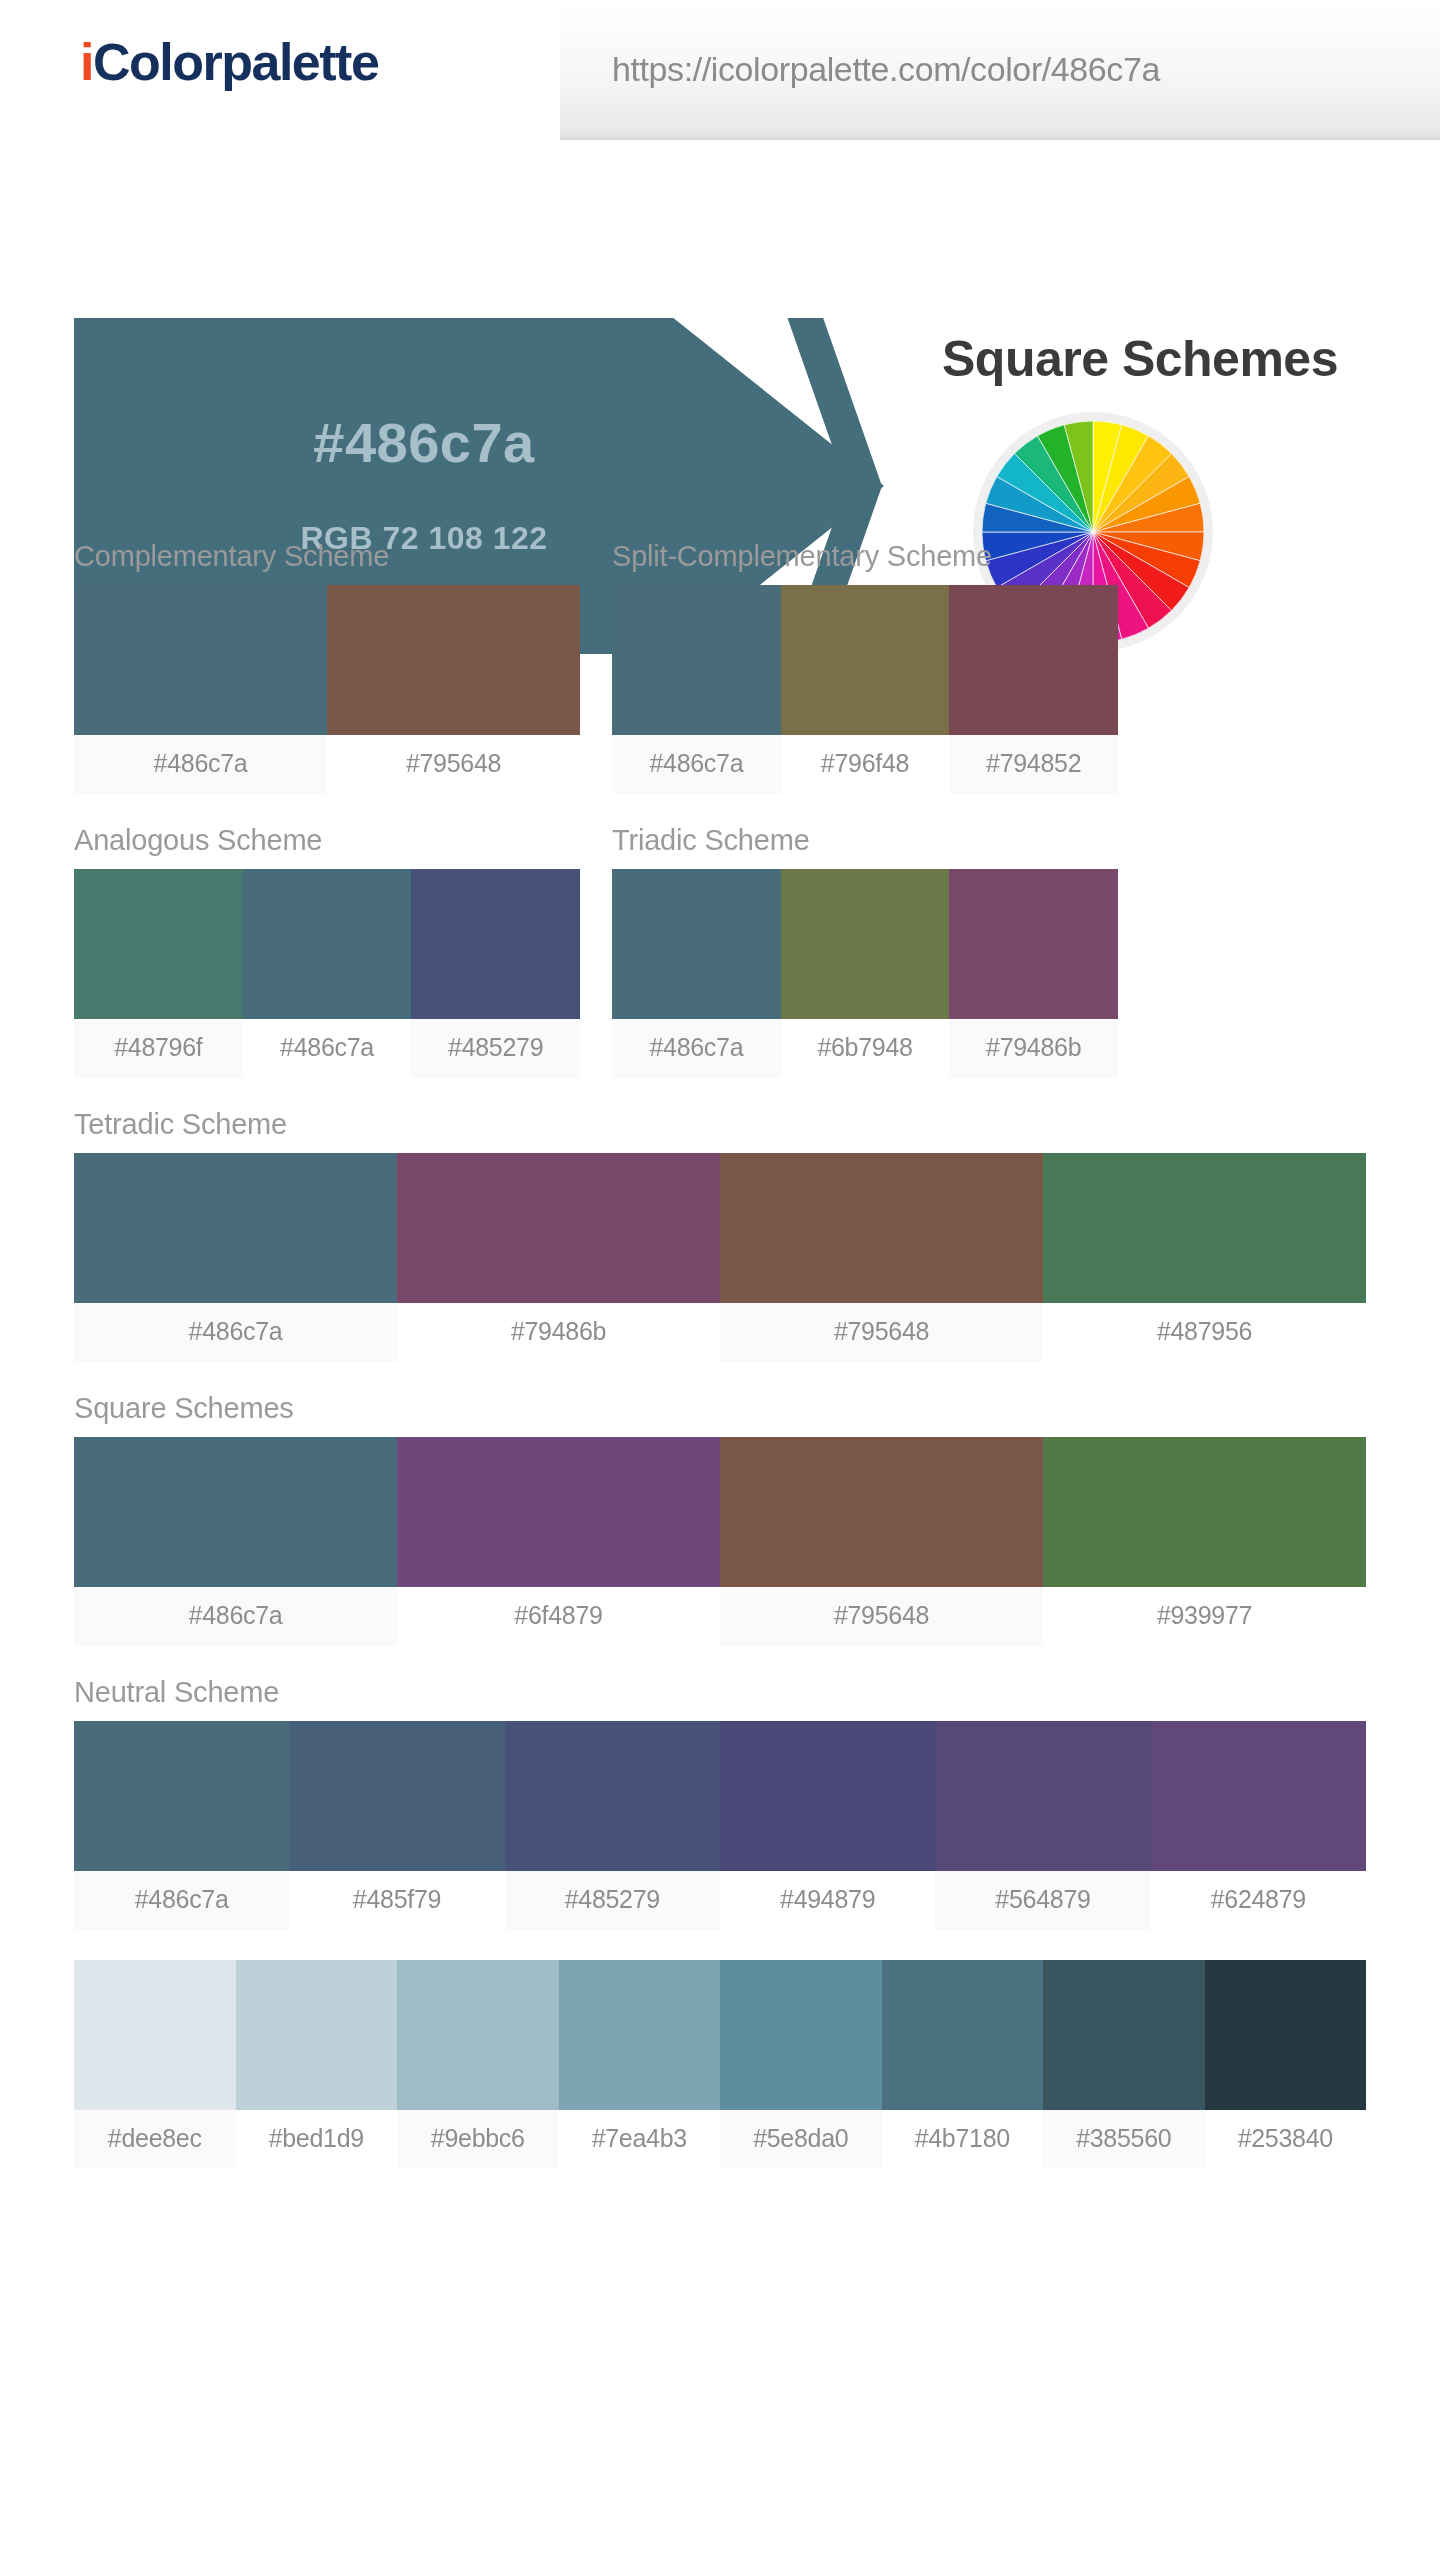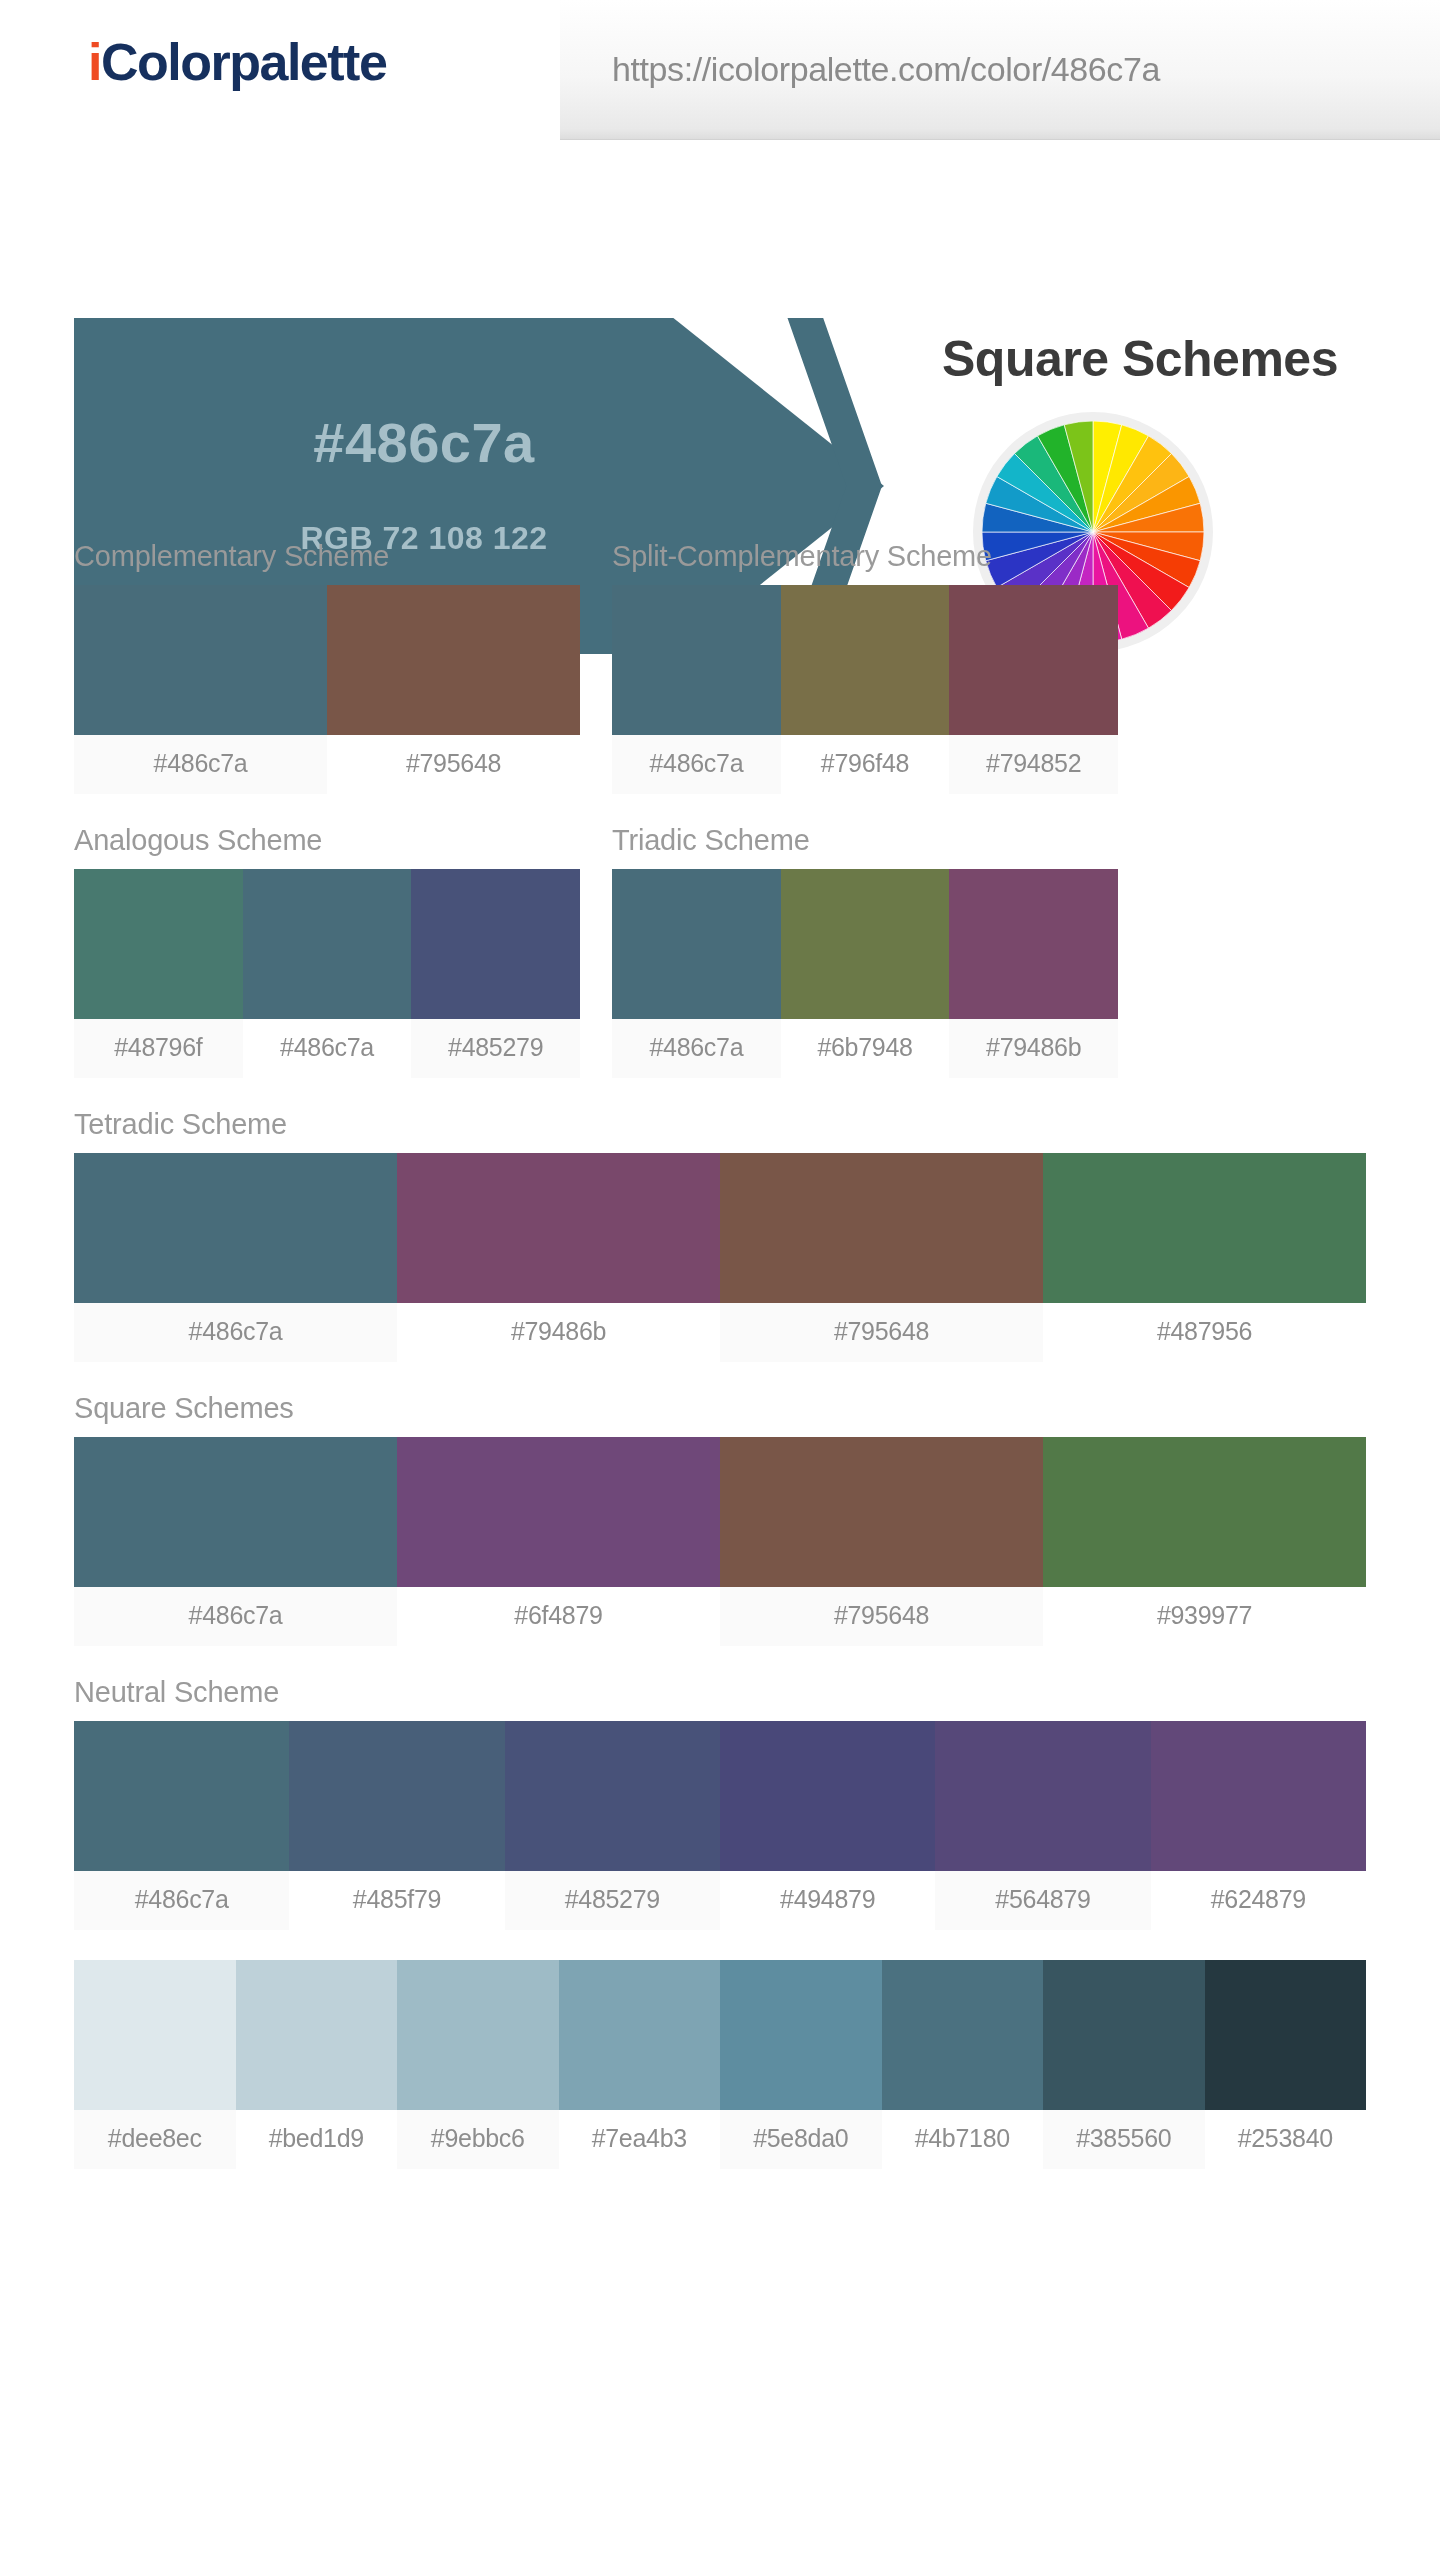--- a/index.html
+++ b/index.html
@@ -24,21 +24,21 @@
     width: 880px; height: 140px;
     background: linear-gradient(to bottom, #ffffff 0%, #f6f6f6 55%, #e9e9e9 92%, #dcdcdc 100%);
   }
   .header-bg-right::after{
     content:"";
     position:absolute; left:0; bottom:0; width:100%; height:1px;
     background:#d2d2d2;
   }
   .logo {
     position: absolute;
-    left: 88px; top: 36px;
+    left: 80px; top: 36px;
     font-size: 52px;
     font-weight: 700;
     letter-spacing: -1.5px;
     line-height: 1;
     white-space: nowrap;
   }
   .logo-i { color: #ef4b23; }
   .logo-rest { color: #16305e; }
   .header-url {
     position: absolute;

